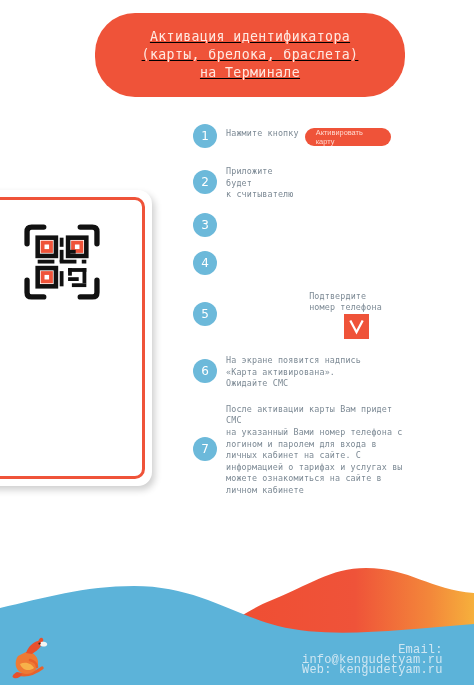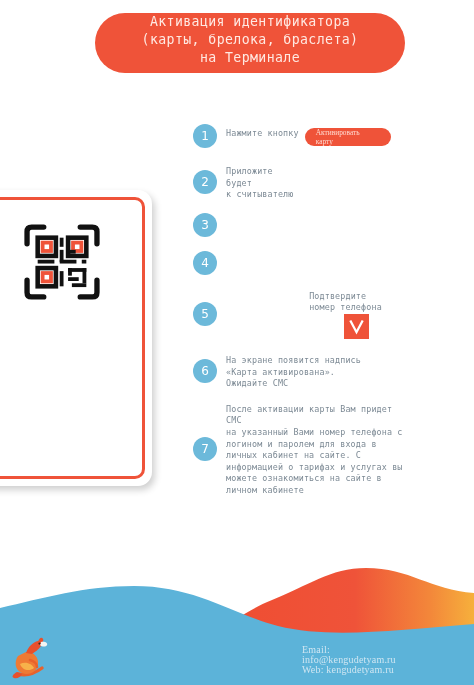--- a/index.html
+++ b/index.html
@@ -18,27 +18,28 @@
     overflow: hidden;
     background: #ffffff;
   }
 
   
   .title-banner {
     position: absolute;
     left: 95px;
     top: 13px;
     width: 310px;
-    height: 60px;
+    height: 84px;
     background: #ef5339;
     border-radius: 40px;
     display: flex;
-    align-items: flex-start;
+    align-items: center;
     justify-content: center;
     text-align: center;
+    text-decoration: underline;
   }
   .title-banner .title-text {
     color: #ffe9e2;
     font-size: 13.2px;
     line-height: 18px;
     letter-spacing: 0.4px;
     white-space: pre-line;
     font-family: "DejaVu Sans Mono", monospace;
   }
 
@@ -128,21 +129,21 @@
     color: #ffd9cf;
     border-radius: 13px;
     padding: 4px 11px;
     font-size: 7.4px;
     line-height: 9.5px;
     width: 86px;
     height: 18px;
     box-sizing: border-box;
     white-space: pre-line;
     overflow: hidden;
-    font-family: Liberation Serif, serif;
+    font-family: Liberation Sans, sans-serif;
   }
 
   
   .check-square {
     width: 25px;
     height: 25px;
     background: #ef5339;
     display: inline-flex;
     align-items: center;
     justify-content: center;
@@ -180,25 +181,26 @@
     width: 44px;
     height: 46px;
   }
 
   
   .contacts {
     position: absolute;
     left: 302px;
     top: 645px;
     color: #cfe6f2;
-    font-size: 10px;
+    font-size: 12px;
     line-height: 10px;
     white-space: pre-line;
     letter-spacing: 0.2px;
-    font-family: Liberation Serif, serif;
+    font-family: Liberation Mono, monospace;
+    text-align: right;
   }
 </style>
 </head>
 <body>
 
 <div class="page">
 
   <div class="title-banner">
     <div class="title-text">Активация идентификатора
 (карты, брелока, браслета)

